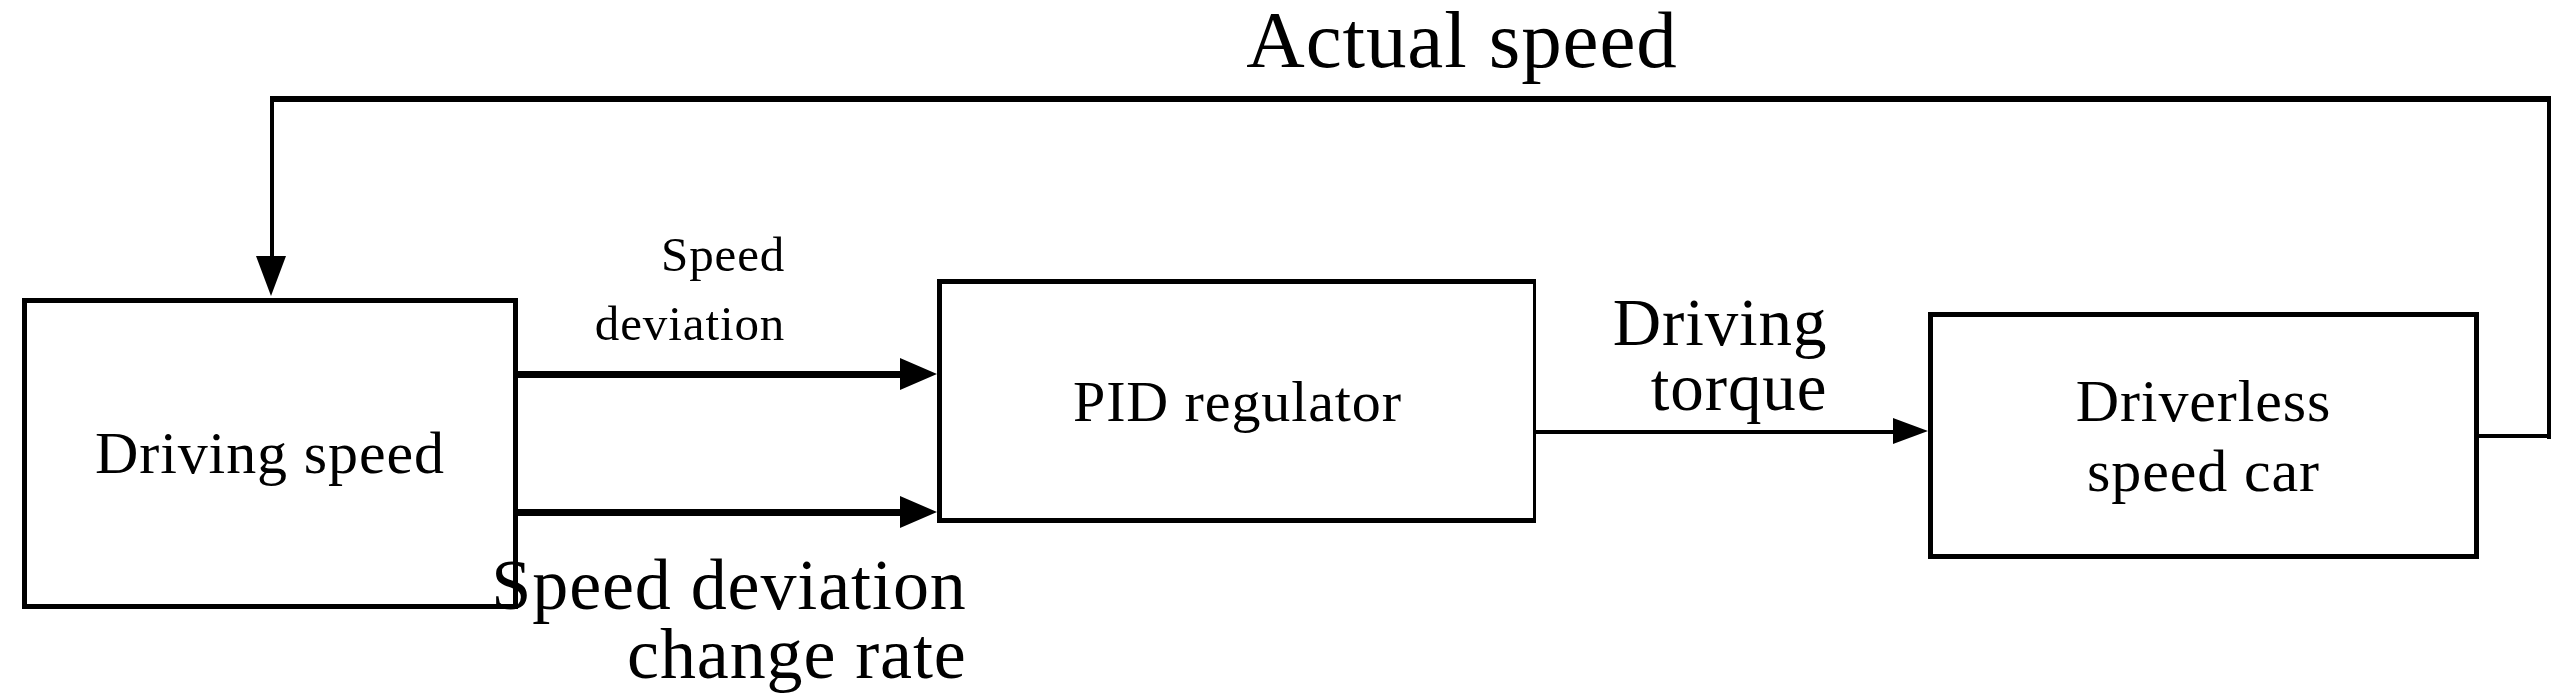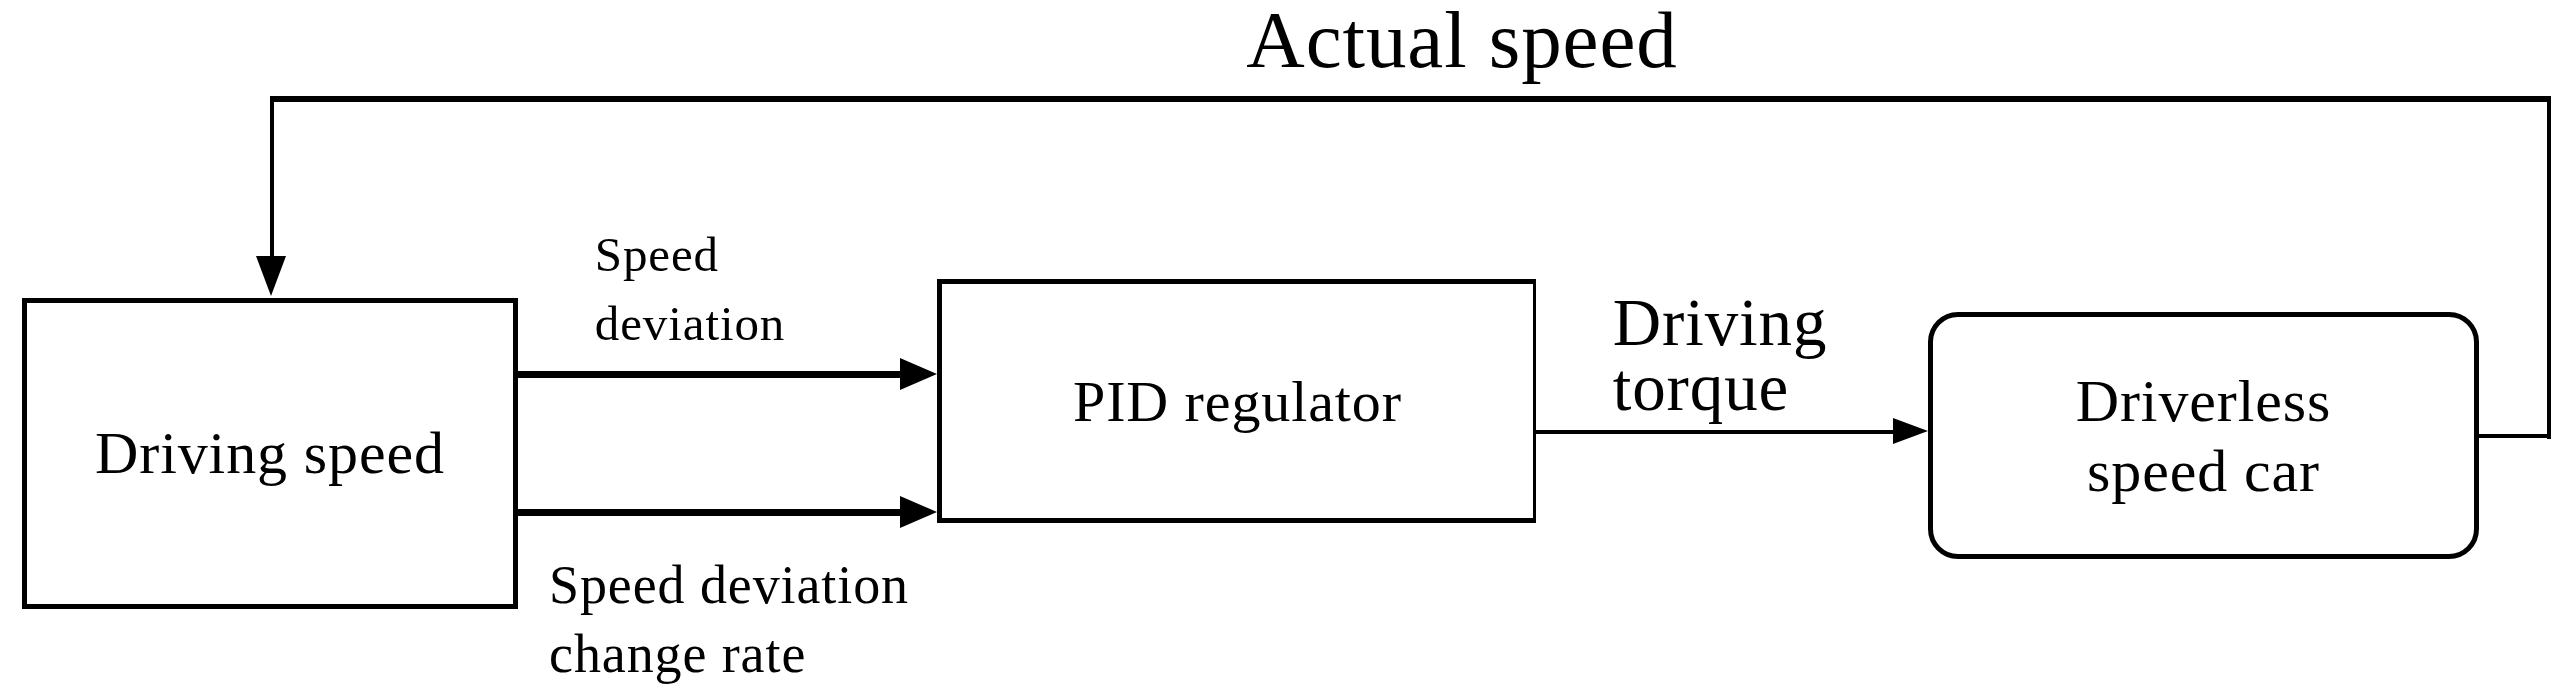--- a/index.html
+++ b/index.html
@@ -16,37 +16,37 @@
     background:#ffffff;
     border:5.3px solid #000;
     display:flex;flex-direction:column;
     align-items:center;justify-content:center;
     text-align:center;
     box-sizing:border-box;
     letter-spacing:0.9px;
   }
   .node-expected{left:22px;top:298px;width:496px;height:311px;font-size:60px;}
   .node-pid{left:937px;top:279px;width:599px;height:244px;font-size:58px;border-right-width:3.5px;}
-  .node-driverless{left:1928px;top:312px;width:551px;height:247px;font-size:60px;line-height:70px;border-radius:30px;}
+  .node-driverless{left:1928px;top:312px;width:551px;height:247px;font-size:60px;line-height:70px;}
   .line{position:absolute;background:#000;}
   .tri{position:absolute;width:0;height:0;}
   .tri-right-thick{border-top:16.7px solid transparent;border-bottom:16.7px solid transparent;border-left:37px solid #000;}
   .tri-right-thin{border-top:13.2px solid transparent;border-bottom:13.2px solid transparent;border-left:35px solid #000;}
   .tri-down{border-left:15px solid transparent;border-right:15px solid transparent;border-top:40px solid #000;}
   .lbl{
     position:absolute;
-    text-align:left;
+    text-align:right;
     white-space:nowrap;
     transform:translateX(-50%);
     letter-spacing:0.9px;
   }
   .lbl-actual{left:1462px;top:0px;font-size:81px;line-height:1;}
   .lbl-deviation{left:690px;top:220px;font-size:49px;line-height:69px;}
   .lbl-torque{left:1720px;top:290px;font-size:67px;line-height:65px;}
-  .lbl-changerate{left:729px;top:551px;font-size:54px;line-height:69px;}
+  .lbl-changerate{left:729px;top:551px;font-size:72px;line-height:69px;}
 </style>
 </head>
 <body>
 
 <div class="canvas">
 
   <div class="line" style="left:2478px;top:434px;width:72px;height:4.4px;"></div>
   <div class="line" style="left:2547px;top:99px;width:3.5px;height:340px;"></div>
   <div class="line" style="left:270px;top:96px;width:2281px;height:6.2px;"></div>
   <div class="line" style="left:270px;top:99px;width:3.5px;height:162px;"></div>

